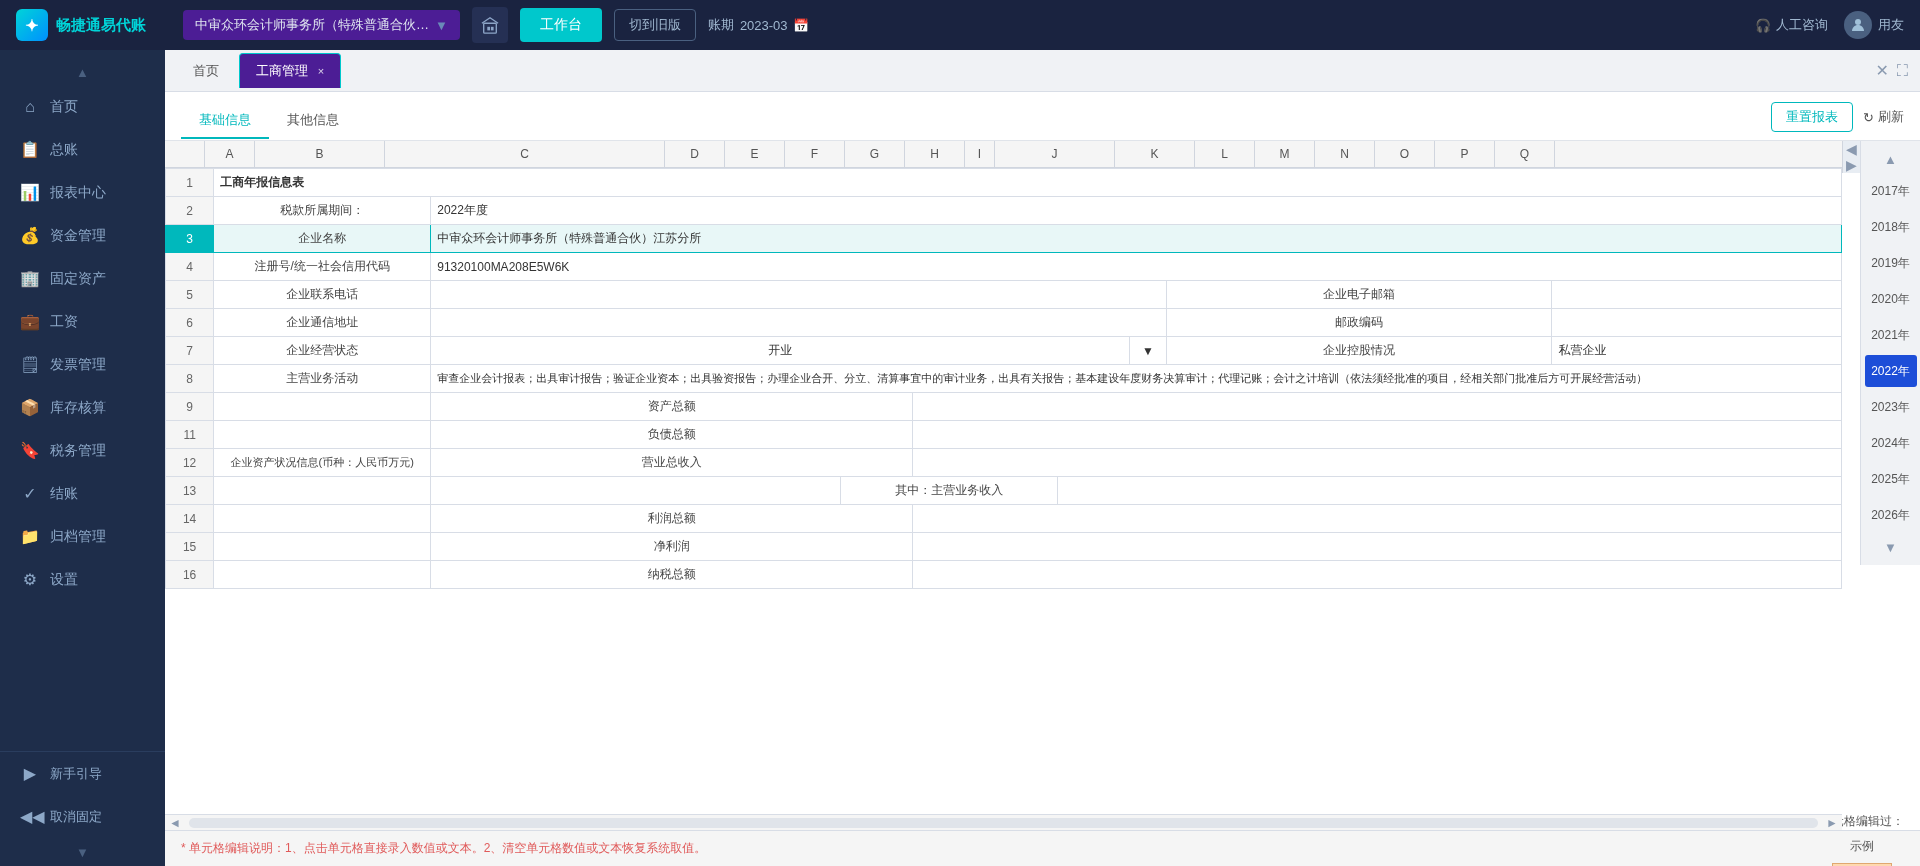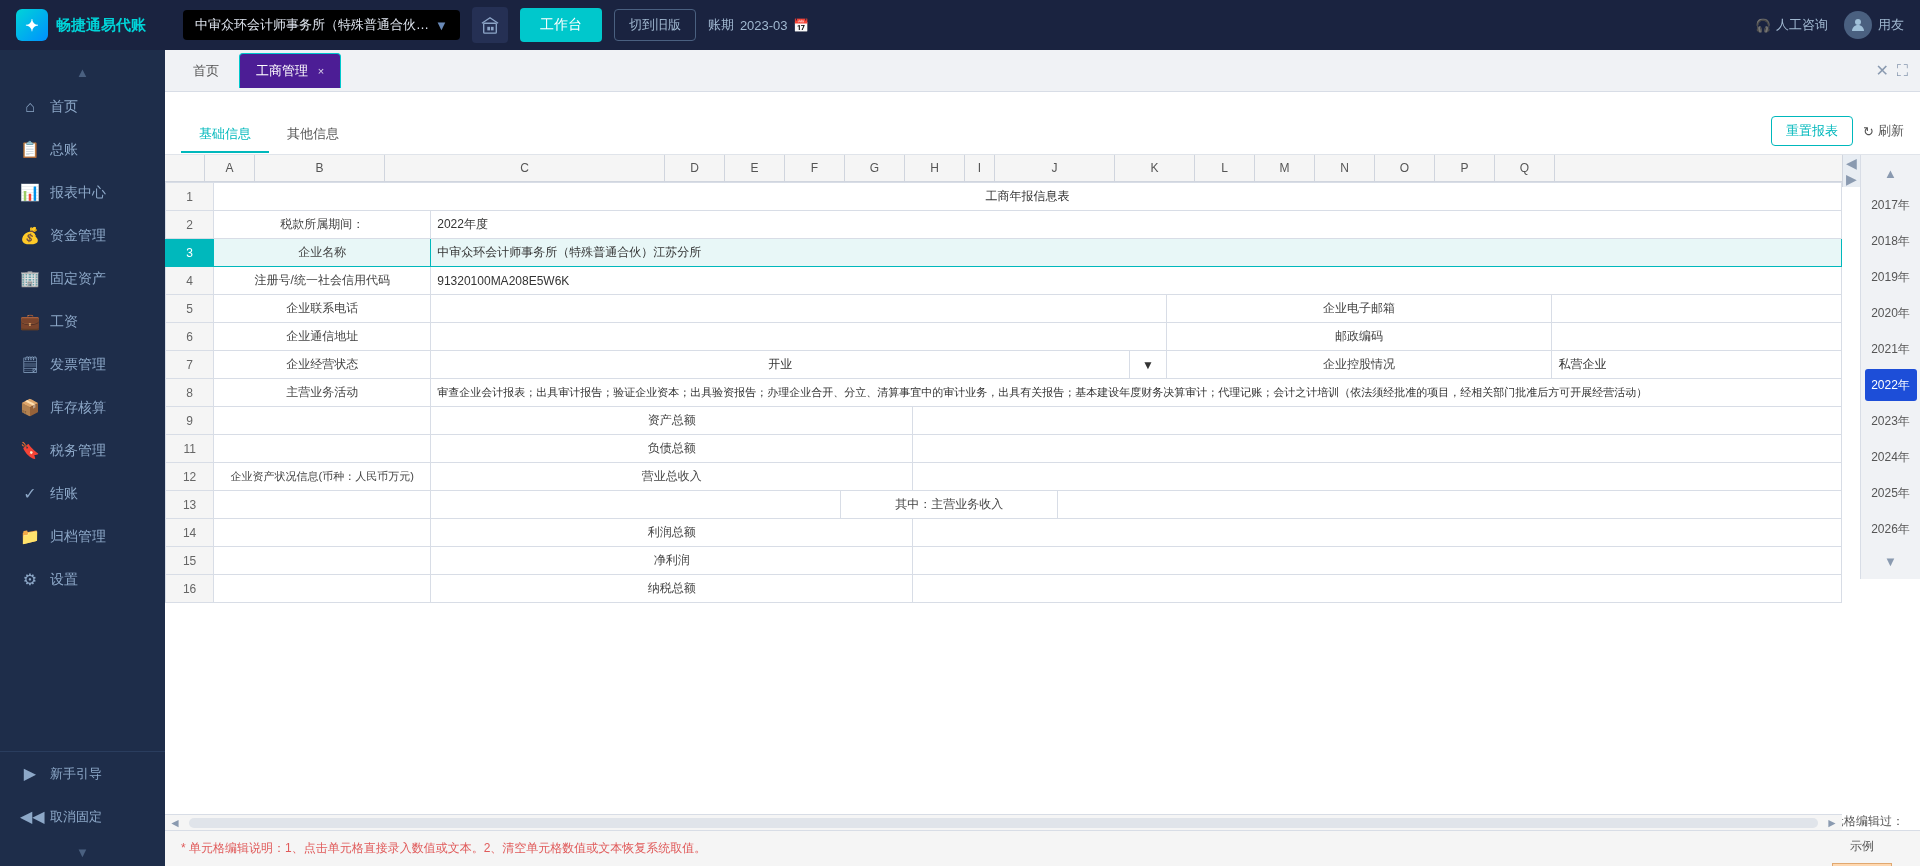--- a/index.html
+++ b/index.html
@@ -5,21 +5,21 @@
     * { box-sizing: border-box; margin: 0; padding: 0; }
     body { font-family: 'Microsoft YaHei', 'PingFang SC', sans-serif; font-size: 13px; background: #f0f2f5; overflow: hidden; width: 1920px; height: 866px; }
 
     
     .top-bar {
       display: flex; align-items: center; height: 50px;
       background: #1a2340; padding: 0 16px; gap: 12px;
     }
     .logo-area { display: flex; align-items: center; gap: 8px; color: #00d4d8; font-size: 15px; font-weight: bold; min-width: 155px; }
     .logo-icon { width: 32px; height: 32px; background: linear-gradient(135deg, #00d4d8, #0090ff); border-radius: 6px; display: flex; align-items: center; justify-content: center; color: white; font-size: 16px; }
-    .company-selector { display: flex; align-items: center; background: #000000; border-radius: 4px; padding: 6px 12px; color: #e0e6f0; font-size: 13px; cursor: pointer; gap: 6px; min-width: 200px; }
+    .company-selector { display: flex; align-items: center; background: #4c1d95; border-radius: 4px; padding: 6px 12px; color: #e0e6f0; font-size: 13px; cursor: pointer; gap: 6px; min-width: 200px; }
     .company-selector .caret { color: #6a8ab8; }
     .icon-btn { background: #253054; border: none; border-radius: 4px; width: 36px; height: 36px; display: flex; align-items: center; justify-content: center; color: #8da5c8; cursor: pointer; }
     .workbench-btn { background: #00c8cc; color: white; border: none; border-radius: 4px; padding: 8px 20px; font-size: 14px; cursor: pointer; font-family: inherit; }
     .switch-btn { background: transparent; border: 1px solid #4a6080; color: #a0b8d0; border-radius: 4px; padding: 6px 14px; font-size: 13px; cursor: pointer; font-family: inherit; }
     .period-area { display: flex; align-items: center; gap: 6px; color: #a0b8d0; font-size: 13px; }
     .top-right { margin-left: auto; display: flex; align-items: center; gap: 16px; color: #a0b8d0; font-size: 13px; }
     .support-btn { display: flex; align-items: center; gap: 4px; cursor: pointer; }
     .user-area { display: flex; align-items: center; gap: 6px; cursor: pointer; }
     .user-avatar { width: 28px; height: 28px; background: #4a6080; border-radius: 50%; display: flex; align-items: center; justify-content: center; color: #a0c0d8; }
 
@@ -41,21 +41,21 @@
     .tab-bar { display: flex; align-items: center; background: #f0f2f5; border-bottom: 1px solid #d8dde6; padding: 0 12px; height: 42px; gap: 4px; }
     .tab-item { padding: 8px 16px; border-radius: 4px 4px 0 0; cursor: pointer; font-size: 13px; color: #555; background: #e0e4ea; border: 1px solid #d0d5de; border-bottom: none; }
     .tab-item.active { background: #4c1d95; color: white; border-color: #00c8cc; }
     .tab-home { background: transparent; border: none; color: #555; }
     .tab-close { margin-left: 6px; color: rgba(255,255,255,0.8); font-size: 11px; }
 
     
     .page-content { flex: 1; background: white; margin: 0; display: flex; flex-direction: column; overflow: hidden; }
 
     
-    .sub-tab-bar { display: flex; align-items: center; padding: 24px 16px 0; border-bottom: 1px solid #e0e4ea; gap: 0; justify-content: space-between; }
+    .sub-tab-bar { display: flex; align-items: center; padding: 10px 16px 0; border-bottom: 1px solid #e0e4ea; gap: 0; justify-content: space-between; }
     .sub-tab-left { display: flex; gap: 0; }
     .sub-tab { padding: 8px 18px; cursor: pointer; font-size: 13px; color: #555; border-bottom: 2px solid transparent; }
     .sub-tab.active { color: #00b8bc; border-bottom: 2px solid #00b8bc; font-weight: 500; }
     .sub-tab-right { display: flex; align-items: center; gap: 10px; padding-bottom: 8px; }
     .reset-btn { border: 1px solid #00b8bc; color: #00b8bc; background: white; border-radius: 4px; padding: 5px 14px; font-size: 13px; cursor: pointer; font-family: inherit; }
     .refresh-btn { display: flex; align-items: center; gap: 4px; color: #555; background: transparent; border: none; font-size: 13px; cursor: pointer; font-family: inherit; }
 
     
     .spreadsheet-wrapper { flex: 1; display: flex; overflow: hidden; position: relative; }
     .spreadsheet-main { flex: 1; overflow: hidden; display: flex; flex-direction: column; }
@@ -67,21 +67,21 @@
 
     
     .spreadsheet-table { flex: 1; overflow: auto; position: relative; }
     table.sheet { border-collapse: collapse; width: 100%; table-layout: fixed; }
     table.sheet td { border: 1px solid #d8dde6; padding: 2px 6px; font-size: 12px; color: #333; white-space: nowrap; overflow: hidden; text-overflow: ellipsis; height: 28px; vertical-align: middle; }
     table.sheet .row-num { background: #f5f5f5; text-align: center; color: #666; width: 40px; min-width: 40px; font-size: 12px; border: 1px solid #d8dde6; }
     table.sheet .highlighted-row td { background: #e8f7f7; border: 1.5px solid #00b8bc; }
     table.sheet .highlighted-row .row-num { background: #00b8bc; color: white; }
     table.sheet td.center { text-align: center; }
     table.sheet td.label { text-align: center; color: #444; }
-    .title-cell { text-align: center; font-size: 16px; font-weight: normal; color: #222; background: white; }
+    .title-cell { font-size: 16px; font-weight: bold; color: #222; background: white; }
 
     
     .year-panel { width: 60px; background: #f0f2f5; border-left: 1px solid #d8dde6; display: flex; flex-direction: column; align-items: center; overflow-y: auto; padding: 4px 0; }
     .year-btn { width: 52px; height: 32px; display: flex; align-items: center; justify-content: center; font-size: 12px; color: #555; cursor: pointer; border-radius: 3px; margin: 2px 0; }
     .year-btn.active { background: #1d4ed8; color: white; border-radius: 3px; }
     .panel-arrow { width: 52px; height: 28px; display: flex; align-items: center; justify-content: center; color: #8a9ab0; cursor: pointer; }
 
     
     .panel-collapse { width: 18px; background: #e8edf3; display: flex; flex-direction: column; align-items: center; justify-content: center; cursor: pointer; border-left: 1px solid #d0d5de; }
     .panel-collapse-icon { color: #8a9ab0; font-size: 14px; }

